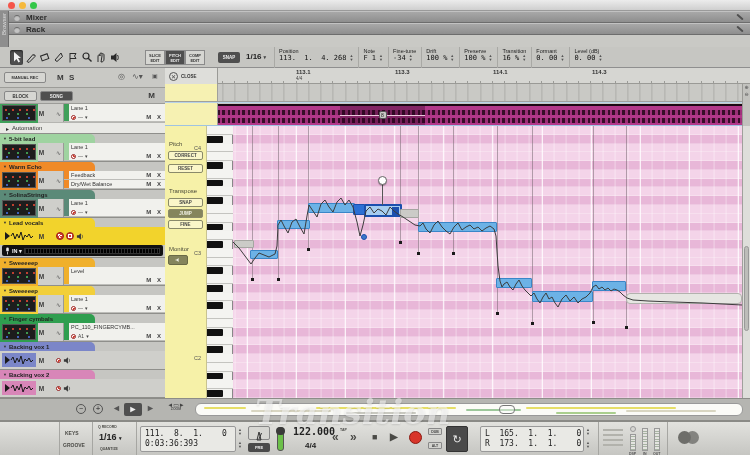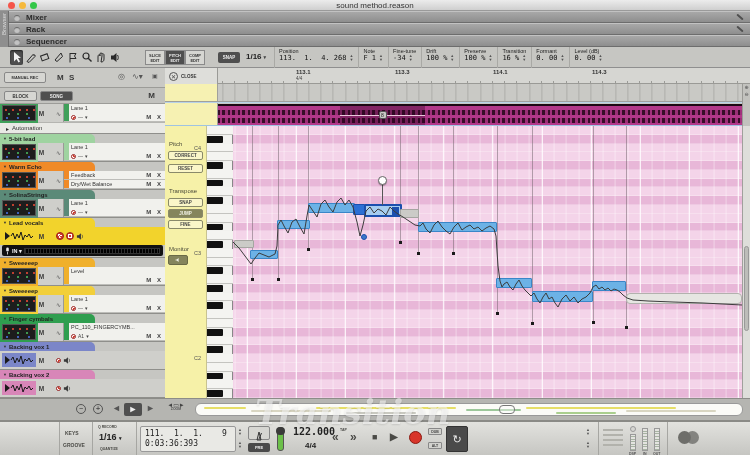--- a/index.html
+++ b/index.html
@@ -186,36 +186,31 @@
 </style>
 </head>
 <body>
 
 <div class="win">
 
   <div class="titlebar">
     <span class="tl" style="left:8px;background:#f5554a"></span>
     <span class="tl" style="left:19px;background:#f5b93d"></span>
     <span class="tl" style="left:30px;background:#33c748"></span>
-    <div class="title">sound method.reason</div>
   </div>
 
   <div class="hbar" style="top:23px">
     <span class="dot"></span>
     <span class="lbl">Rack</span>
     <span class="cable"></span>
   </div>
   <div class="hbar" style="top:11px">
     <span class="dot"></span>
     <span class="lbl">Mixer</span>
     <span class="cable"></span>
-  </div>
-  <div class="hbar" style="top:35px">
-    <span class="dot"></span>
-    <span class="lbl">Sequencer</span>
   </div>
   <div class="browser-strip">
     <span>Browser</span>
   </div>
 
   <div class="toolbar">
     <div id="tools">
         <div class="toolbtn active" style="left: 10px;">
           <svg width="11" height="13" viewBox="0 0 11 13">
             <polygon points="3,1 3,10.5 5.5,8 7.5,11.5 9,10.5 7,7 10,7" fill="#f2f2f2"></polygon>
@@ -813,21 +808,21 @@
     <div class="tsec" style="left:60px;width:33px">
       <div class="tlabel" style="position:absolute;left:5px;top:8px">KEYS</div>
       <div class="tlabel" style="position:absolute;left:3px;top:20px">GROOVE</div>
     </div>
     <div class="tsec" style="left:93px;width:44px">
       <div class="tlabel" style="position:absolute;left:5px;top:3px;font-size:3.5px">Q RECORD</div>
       <div style="position:absolute;left:6px;top:10px;font-size:9px;font-weight:bold;color:#222"><span>1/16</span> <span style="font-size:5px">▾</span></div>
       <div class="tlabel" style="position:absolute;left:7px;top:25px;font-size:3.5px">QUANTIZE</div>
     </div>
     <div class="numpanel" style="left:140px;top:4px;width:96px;height:26px;padding:2px 4px">
-      <div class="numrow">111.  1.  1.    9</div>
+      <div class="numrow">111.  8.  1.    0</div>
       <div class="numrow">0:03:36:393</div>
     </div>
     <span class="st" style="position:absolute;left:238px;top:6px">▲<br>▼</span>
     <span class="st" style="position:absolute;left:238px;top:19px">▲<br>▼</span>
     <div style="position:absolute;left:248px;top:4px;width:22px;height:14px;border:1px solid #888;border-radius:2px;background:#d6d6d2;text-align:center">
       <svg width="8" height="10" viewBox="0 0 8 10">
           <polygon points="2,9 4,1 6,9" fill="none" stroke="#333" stroke-width="1"></polygon>
           <line x1="4" y1="8" x2="6.5" y2="2" stroke="#333" stroke-width="1"></line>
         </svg>
     </div>
@@ -838,20 +833,24 @@
     <div class="tlabel" style="position:absolute;left:340px;top:6px;font-size:3.5px">TAP</div>
     <div style="position:absolute;left:305px;top:19px;font-size:8px;font-weight:bold;color:#222">4/4</div>
     <button class="tbtn" style="left:332px;top:8px;font-size:12px">«</button>
     <button class="tbtn" style="left:350px;top:8px;font-size:12px">»</button>
     <button class="tbtn" style="left:372px;top:10px;font-size:9px">■</button>
     <button class="tbtn" style="left:390px;top:9px;font-size:10px">▶</button>
     <span style="position:absolute;left:409px;top:9px;width:13px;height:13px;border-radius:50%;background:#d8352a;border:1px solid #8a1a12"></span>
     <span class="smallbtn" style="left:428px;top:6px">DUB</span>
     <span class="smallbtn" style="left:428px;top:20px">ALT</span>
     <div class="loopbtn" style="left:446px;top:4px;width:22px;height:26px;text-align:center;font-size:11px;line-height:25px">↻</div>
+    <div class="numpanel" style="left:480px;top:4px;width:104px;height:26px;padding:2px 4px">
+      <div class="numrow"><span>L</span>  <span>165.  1.  1.    0</span></div>
+      <div class="numrow"><span>R</span>  <span>173.  1.  1.    0</span></div>
+    </div>
     <span class="st" style="position:absolute;left:586px;top:6px">▲<br>▼</span>
     <span class="st" style="position:absolute;left:586px;top:19px">▲<br>▼</span>
     <div class="tsec" style="left:598px;width:70px;border-left:1px solid #a6a6a2">
       <span class="txtline" style="left:4px;top:7px"></span>
       <span class="txtline" style="left:4px;top:12px"></span>
       <span class="txtline" style="left:4px;top:17px"></span>
       <span class="txtline" style="left:4px;top:22px"></span>
       <span style="position:absolute;left:31px;top:4px;width:6px;height:6px;border-radius:50%;border:1px solid #999;background:#d6d6d2"></span>
       <span class="vmeter" style="left:31px;top:12px"></span>
       <span class="vmeter" style="left:43px;top:6px;height:23px"></span>

